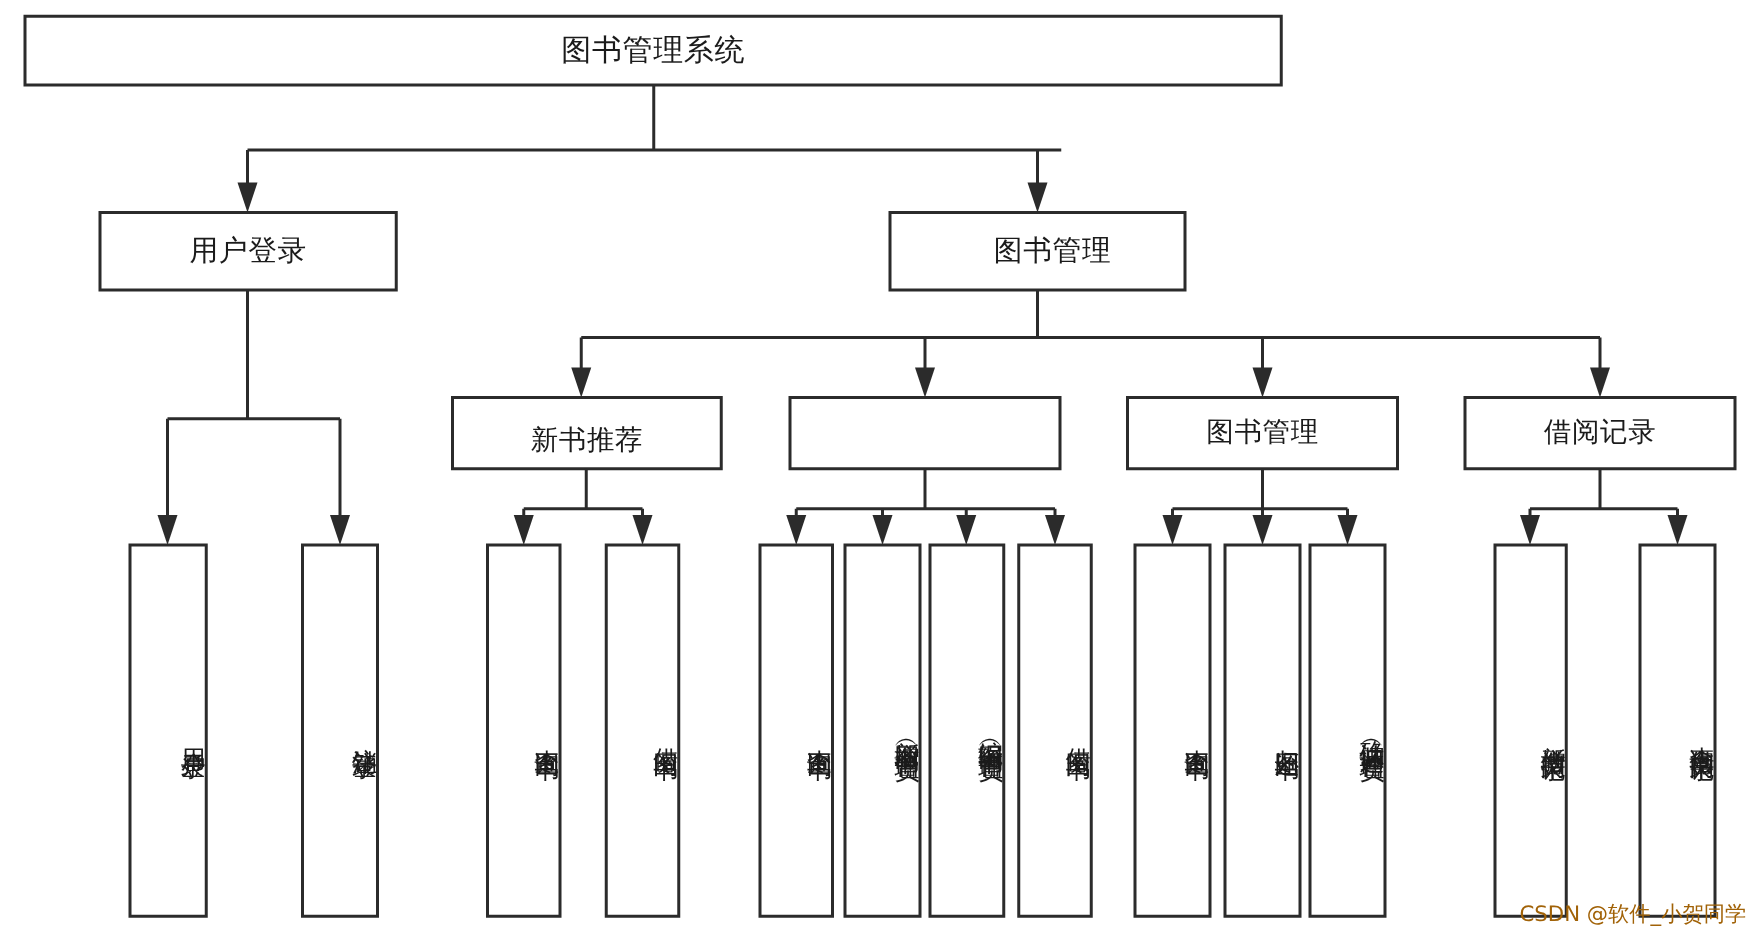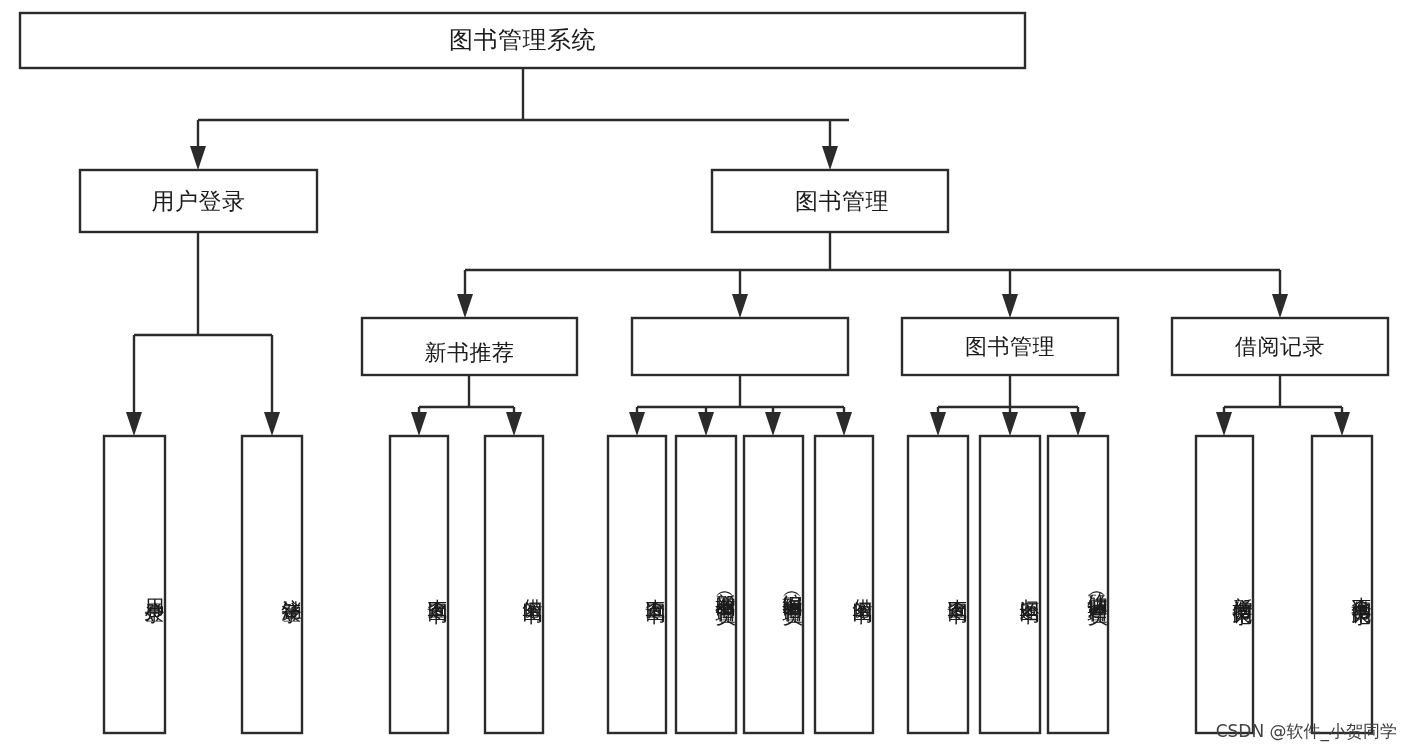--- a/index.html
+++ b/index.html
@@ -61,21 +61,21 @@
     justify-content: center;
     padding-top: 4px;
     box-sizing: border-box;
     letter-spacing: 2px;
     font-size: 20px;
   }
   .watermark {
     position: absolute;
     right: 8px;
     bottom: 4px;
-    color: #404040;
+    color: #a16207;
     font-size: 17px;
     font-family: "DejaVu Sans", "Liberation Sans", sans-serif;
     white-space: nowrap;
     pointer-events: none;
   }
 </style>
 </head>
 <body>
 
 <div id="diagram-root">

